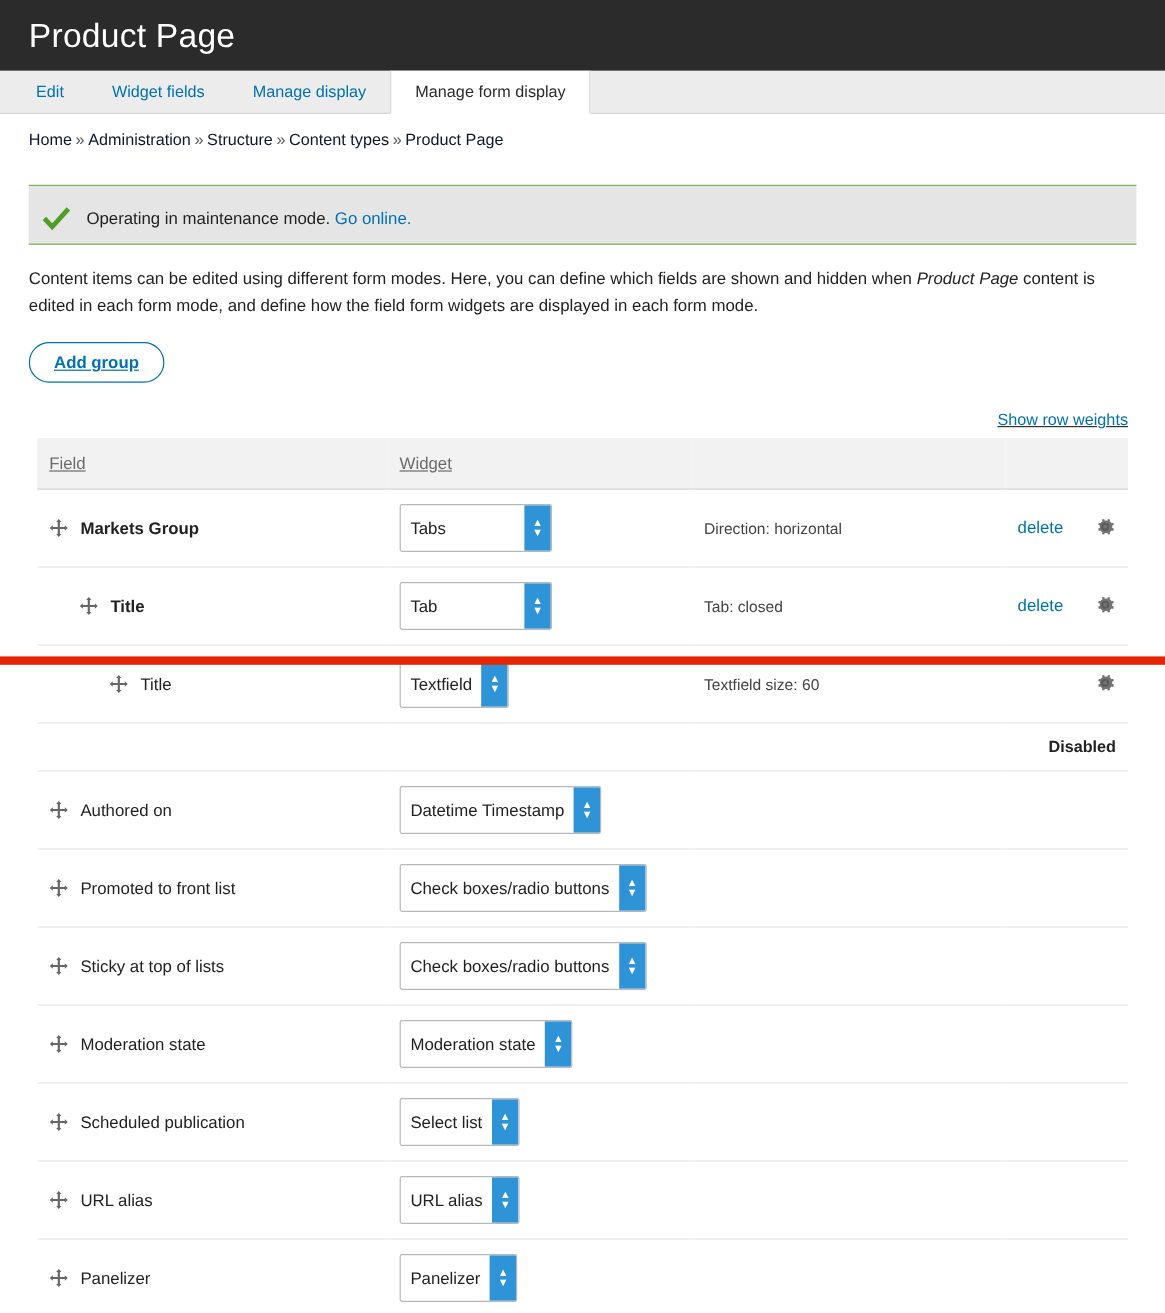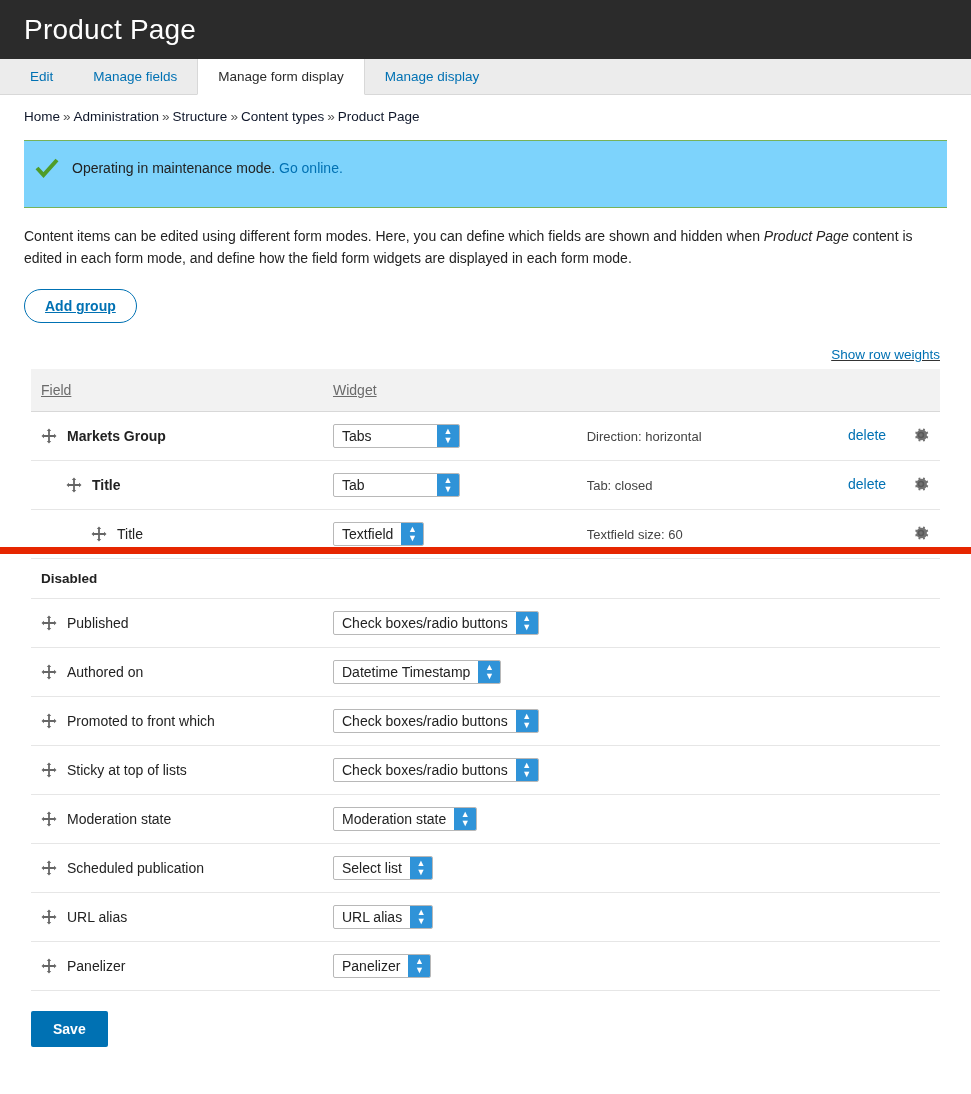--- a/index.html
+++ b/index.html
@@ -64,25 +64,25 @@
     color: #333;
   }
   .breadcrumb a {
     color: #0f172a;
     text-decoration: none;
   }
   .breadcrumb .sep { color: #555; margin: 0 3px; }
 
   
   .messages {
-    margin: 6px 24px 0 24px;
+    margin: 20px 24px 0 24px;
     border-top: 1px solid #77b259;
     border-bottom: 1px solid #77b259;
-    background: #7dd3fc;
-    padding: 14px 0 26px 0;
+    background: #e5e5e5;
+    padding: 14px 0 8px 0;
     display: flex;
     align-items: center;
     gap: 12px;
   }
   .check-icon {
     width: 26px;
     height: 26px;
     margin-left: 10px;
     flex: 0 0 auto;
     position: relative;
@@ -156,20 +156,21 @@
   .field-table tbody td {
     padding: 12px 10px;
     vertical-align: middle;
   }
   .region-row td {
     font-weight: bold;
     font-size: 13.5px;
     color: #222;
     padding: 14px 10px;
     border-bottom: 1px solid #e6e6e6;
+    text-align: right;
   }
 
   .drag-cell { display: flex; align-items: center; gap: 10px; text-align: right; }
   .drag-handle {
     width: 16px; height: 16px;
     flex: 0 0 auto;
     cursor: move;
     color: #666;
   }
   .label-bold { font-weight: bold; font-size: 14px; color: #222; }
@@ -187,21 +188,21 @@
     cursor: pointer;
   }
 
   
   .sel-wrap {
     display: inline-flex;
     align-items: stretch;
     border: 1px solid #b8b8b8;
     background: #ffffff;
     border-radius: 2px;
-    height: 24px;
+    height: 40px;
     overflow: hidden;
     cursor: pointer;
     vertical-align: middle;
   }
   .sel-wrap .sel-text {
     padding: 0 8px;
     display: flex;
     align-items: center;
     font-size: 14px;
     color: #222;
@@ -247,23 +248,23 @@
 </style>
 </head>
 <body>
 
 <div class="page-header">
   <div class="title">Product Page</div>
 </div>
 
 <div class="tabs-bar">
   <button class="tab">Edit</button>
-  <button class="tab">Manage fields</button>
+  <button class="tab">Widget fields</button>
+  <button class="tab">Manage display</button>
   <button class="tab active">Manage form display</button>
-  <button class="tab">Manage display</button>
 </div>
 
 <nav class="breadcrumb">
   <a href="#">Home</a><span class="sep">»</span><a href="#">Administration</a><span class="sep">»</span><a href="#">Structure</a><span class="sep">»</span><a href="#">Content types</a><span class="sep">»</span><a href="#">Product Page</a>
 </nav>
 
 <div class="messages">
   <span class="check-icon">
     <svg width="26" height="26" viewBox="0 0 26 26">
       <path d="M3 13 L9.5 20 L23 5" fill="none" stroke="#4f9c28" stroke-width="4" stroke-linecap="butt" stroke-linejoin="miter"></path>
@@ -390,41 +391,20 @@
               <path d="M16.2 10.5l-1.4-.4a5.9 5.9 0 0 0 0-2.2l1.4-.4-.5-1.9-1.4.4a5.9 5.9 0 0 0-1.6-1.6l.4-1.4-1.9-.5-.4 1.4a5.9 5.9 0 0 0-2.2 0L8.2 2.5l-1.9.5.4 1.4A5.9 5.9 0 0 0 5.1 6L3.7 5.6l-.5 1.9 1.4.4a5.9 5.9 0 0 0 0 2.2l-1.4.4.5 1.9 1.4-.4a5.9 5.9 0 0 0 1.6 1.6l-.4 1.4 1.9.5.4-1.4a5.9 5.9 0 0 0 2.2 0l.4 1.4 1.9-.5-.4-1.4a5.9 5.9 0 0 0 1.6-1.6l1.4.4z" fill="#5a5a5a" opacity="0.85"></path>
             </svg>
         </span>
       </td>
     </tr>
 
     <tr class="region-row">
       <td colspan="4">Disabled</td>
     </tr>
 
-    <tr>
-      <td>
-        <div class="drag-cell">
-          <span class="drag-handle"><svg width="16" height="16" viewBox="0 0 16 16">
-                <path d="M8 0.5 L10.2 3 H8.9 V7.1 H13 V5.8 L15.5 8 L13 10.2 V8.9 H8.9 V13 H10.2 L8 15.5 L5.8 13 H7.1 V8.9 H3 V10.2 L0.5 8 L3 5.8 V7.1 H7.1 V3 H5.8 Z" fill="#666"></path>
-              </svg></span>
-          <span class="label-normal">Published</span>
-        </div>
-      </td>
-      <td>
-        <div class="sel-wrap">
-          <span class="sel-text">Check boxes/radio buttons</span>
-          <span class="sel-arrow">
-              <span>▲</span>
-              <span>▼</span>
-            </span>
-        </div>
-      </td>
-      <td></td>
-      <td class="ops-cell"></td>
-    </tr>
 
 
     <tr>
       <td>
         <div class="drag-cell">
           <span class="drag-handle"><svg width="16" height="16" viewBox="0 0 16 16">
                 <path d="M8 0.5 L10.2 3 H8.9 V7.1 H13 V5.8 L15.5 8 L13 10.2 V8.9 H8.9 V13 H10.2 L8 15.5 L5.8 13 H7.1 V8.9 H3 V10.2 L0.5 8 L3 5.8 V7.1 H7.1 V3 H5.8 Z" fill="#666"></path>
               </svg></span>
           <span class="label-normal">Authored on</span>
         </div>
@@ -441,21 +421,21 @@
       <td></td>
       <td class="ops-cell"></td>
     </tr>
 
     <tr>
       <td>
         <div class="drag-cell">
           <span class="drag-handle"><svg width="16" height="16" viewBox="0 0 16 16">
                 <path d="M8 0.5 L10.2 3 H8.9 V7.1 H13 V5.8 L15.5 8 L13 10.2 V8.9 H8.9 V13 H10.2 L8 15.5 L5.8 13 H7.1 V8.9 H3 V10.2 L0.5 8 L3 5.8 V7.1 H7.1 V3 H5.8 Z" fill="#666"></path>
               </svg></span>
-          <span class="label-normal">Promoted to front which</span>
+          <span class="label-normal">Promoted to front list</span>
         </div>
       </td>
       <td>
         <div class="sel-wrap">
           <span class="sel-text">Check boxes/radio buttons</span>
           <span class="sel-arrow">
               <span>▲</span>
               <span>▼</span>
             </span>
         </div>

